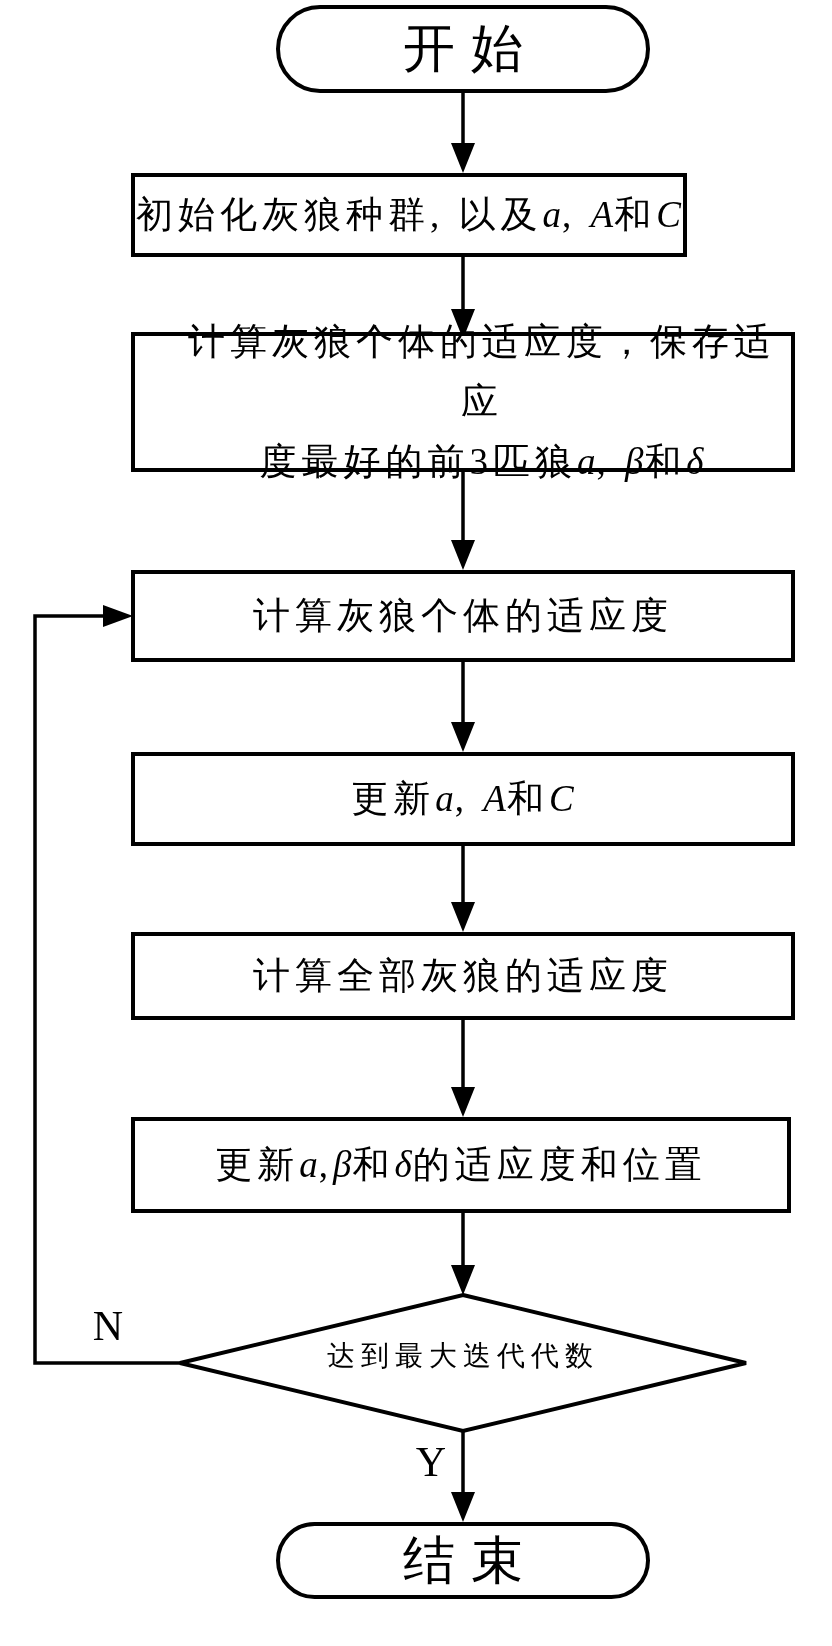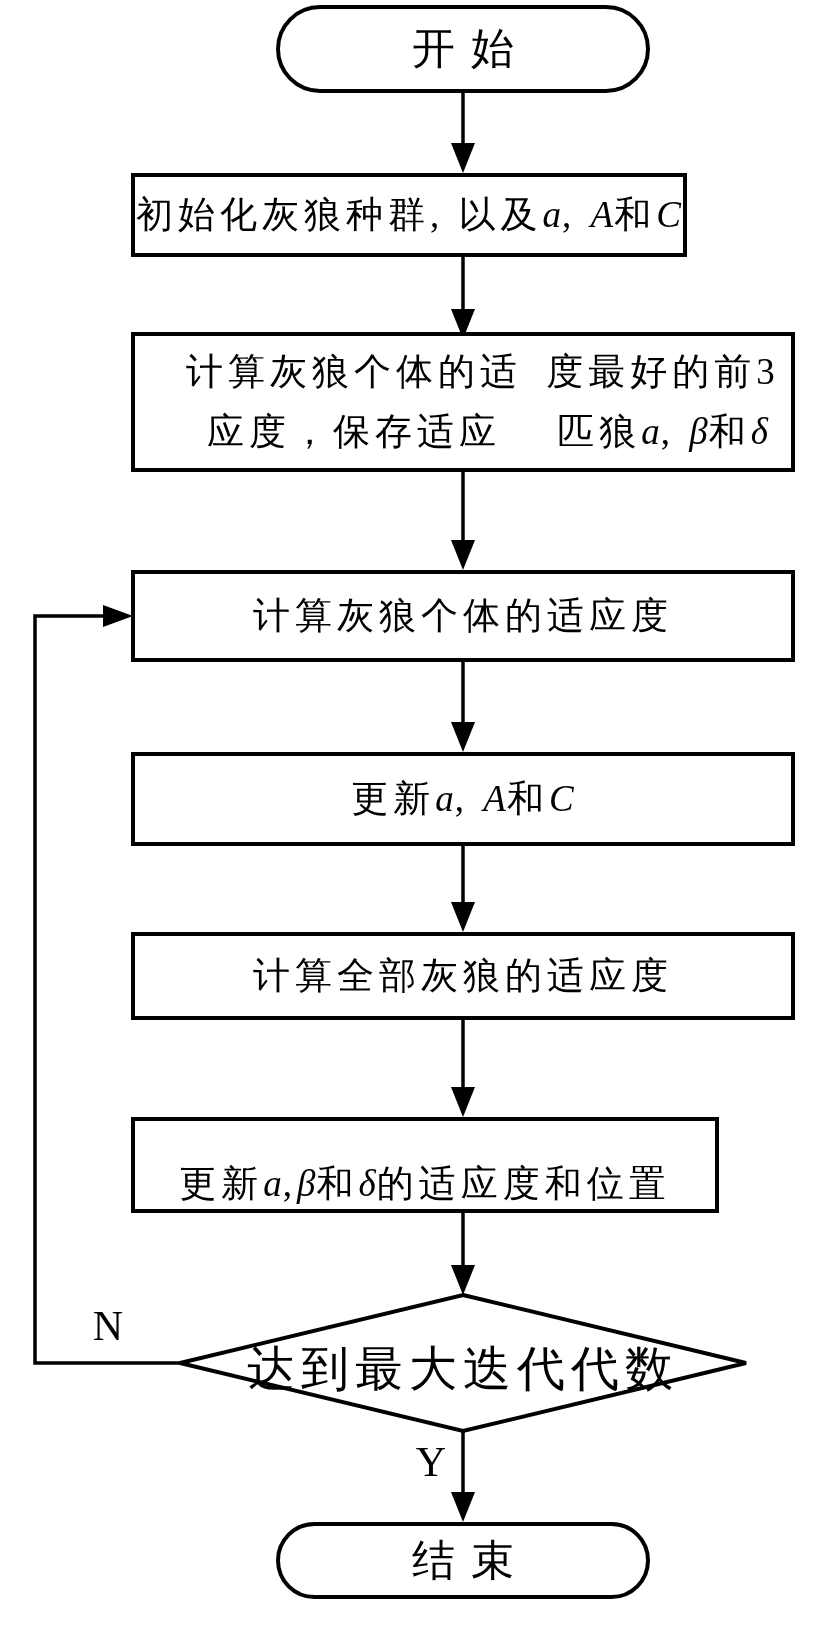--- a/index.html
+++ b/index.html
@@ -7,26 +7,26 @@
     position:relative;width:832px;height:1646px;background:#ffffff;
     font-family:"Liberation Serif","DejaVu Serif",serif;color:#000;
     overflow:hidden;
   }
   #wires{position:absolute;left:0;top:0;}
   .shape{
     position:absolute;box-sizing:border-box;background:#ffffff;
     border:4px solid #000;display:flex;align-items:center;justify-content:center;
     text-align:center;
   }
-  .terminator{border-radius:48px;font-size:43px;letter-spacing:16px;text-indent:16px;}
+  .terminator{border-radius:48px;font-size:52px;letter-spacing:16px;text-indent:16px;}
   .process{font-size:37px;letter-spacing:5px;}
   .process .line{display:block;line-height:60px;}
-  .multiline{flex-direction:row;padding-left:38px;}
+  .multiline{flex-direction:column;padding-left:38px;}
   .dtext{
-    position:absolute;text-align:center;font-size:48px;letter-spacing:6px;
+    position:absolute;text-align:center;font-size:28px;letter-spacing:6px;
     background:transparent;border:none;
   }
   .branch-label{
     position:absolute;font-size:42px;background:transparent;
   }
   .var{
     font-style:italic;letter-spacing:1px;
     font-family:"Liberation Serif","DejaVu Serif",serif;
   }
 </style>
@@ -105,21 +105,21 @@
   </div>
 
   <div class="shape process" style="left:131px;top:932px;width:664px;height:88px;">
     <span>计算全部灰狼的适应度</span>
   </div>
 
   <div class="shape process" style="left:131px;top:752px;width:664px;height:94px;">
     <span><span>更新</span><span class="var">a</span><span>, </span><span class="var">A</span><span>和</span><span class="var">C</span></span>
   </div>
 
-  <div class="shape process" style="left:131px;top:1117px;width:588px;height:96px;align-items:flex-end;">
+  <div class="shape process" style="left:131px;top:1117px;width:660px;height:96px;">
     <span><span>更新</span><span class="var">a</span><span>,</span><span class="var">β</span><span>和</span><span class="var">δ</span><span>的适应度和位置</span></span>
   </div>
 
   <div class="dtext" style="left:180px;top:1337px;width:566px;">达到最大迭代代数</div>
 
   <div class="branch-label" style="left:78px;top:1302px;width:60px;text-align:center;">N</div>
   <div class="branch-label" style="left:405px;top:1438px;width:52px;text-align:center;">Y</div>
 
   <div class="shape terminator" style="left:276px;top:1522px;width:374px;height:77px;">
     <span>结束</span>

